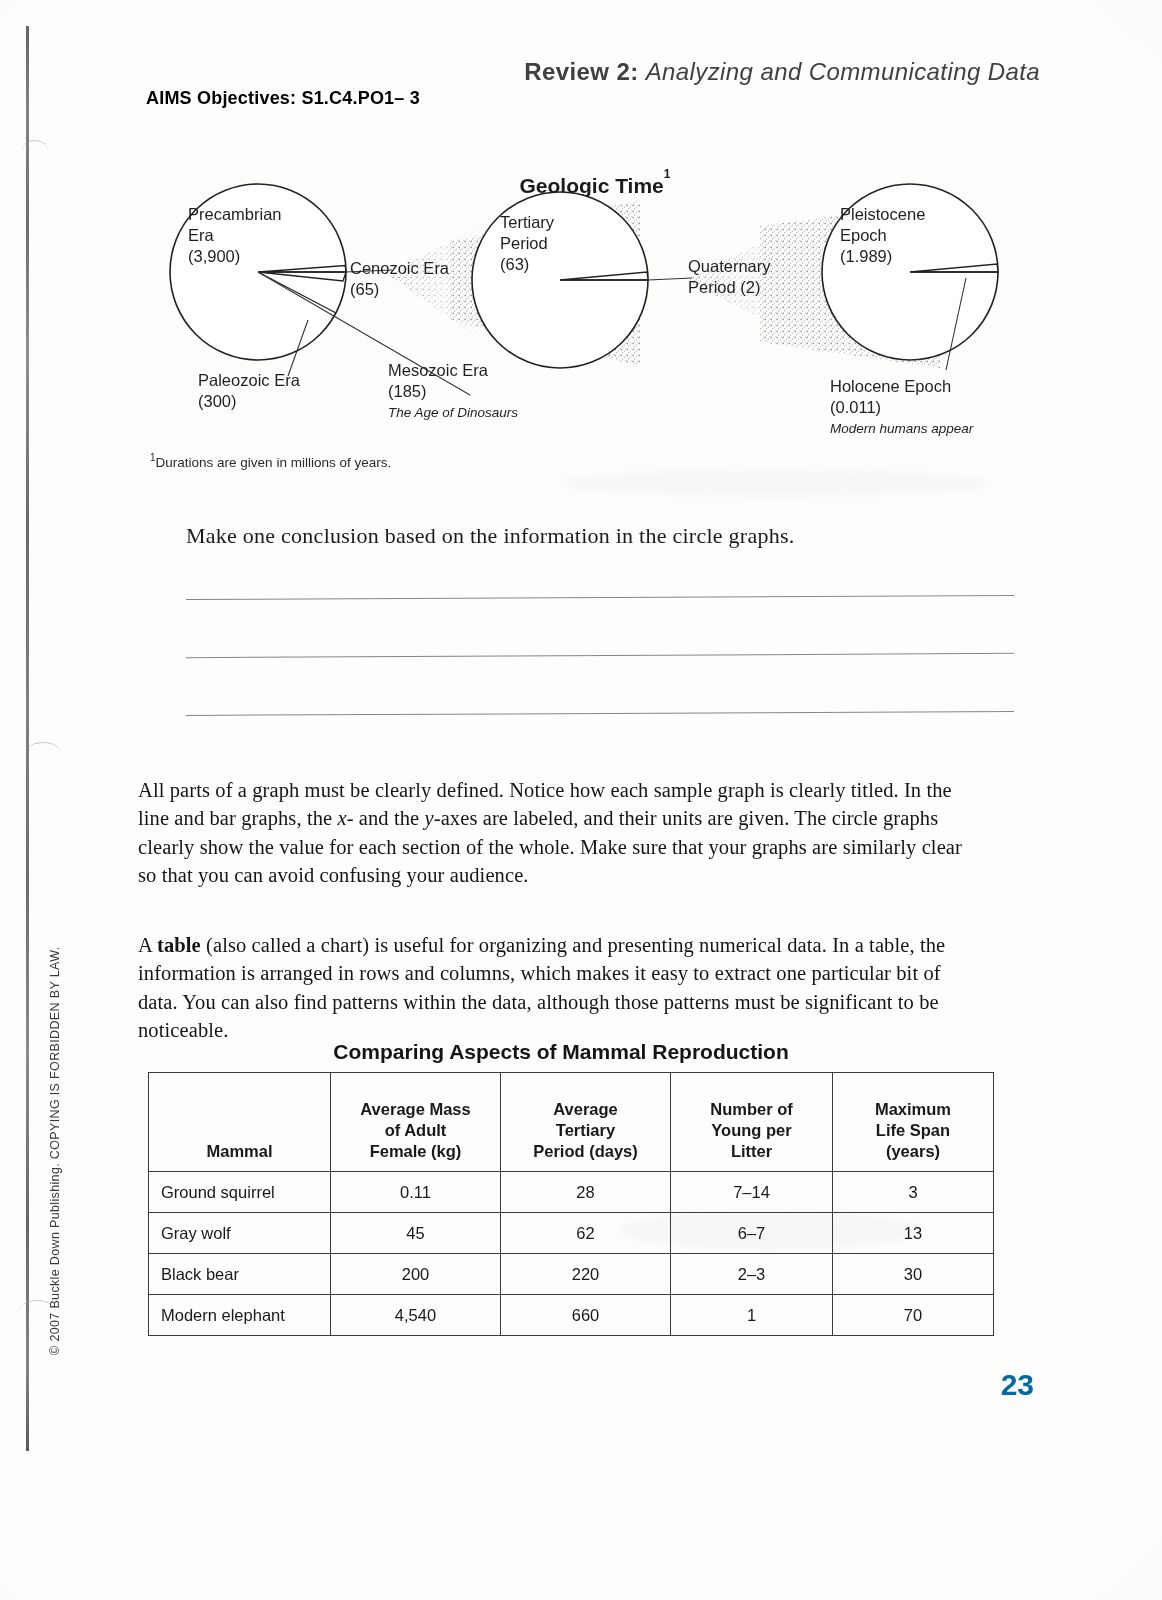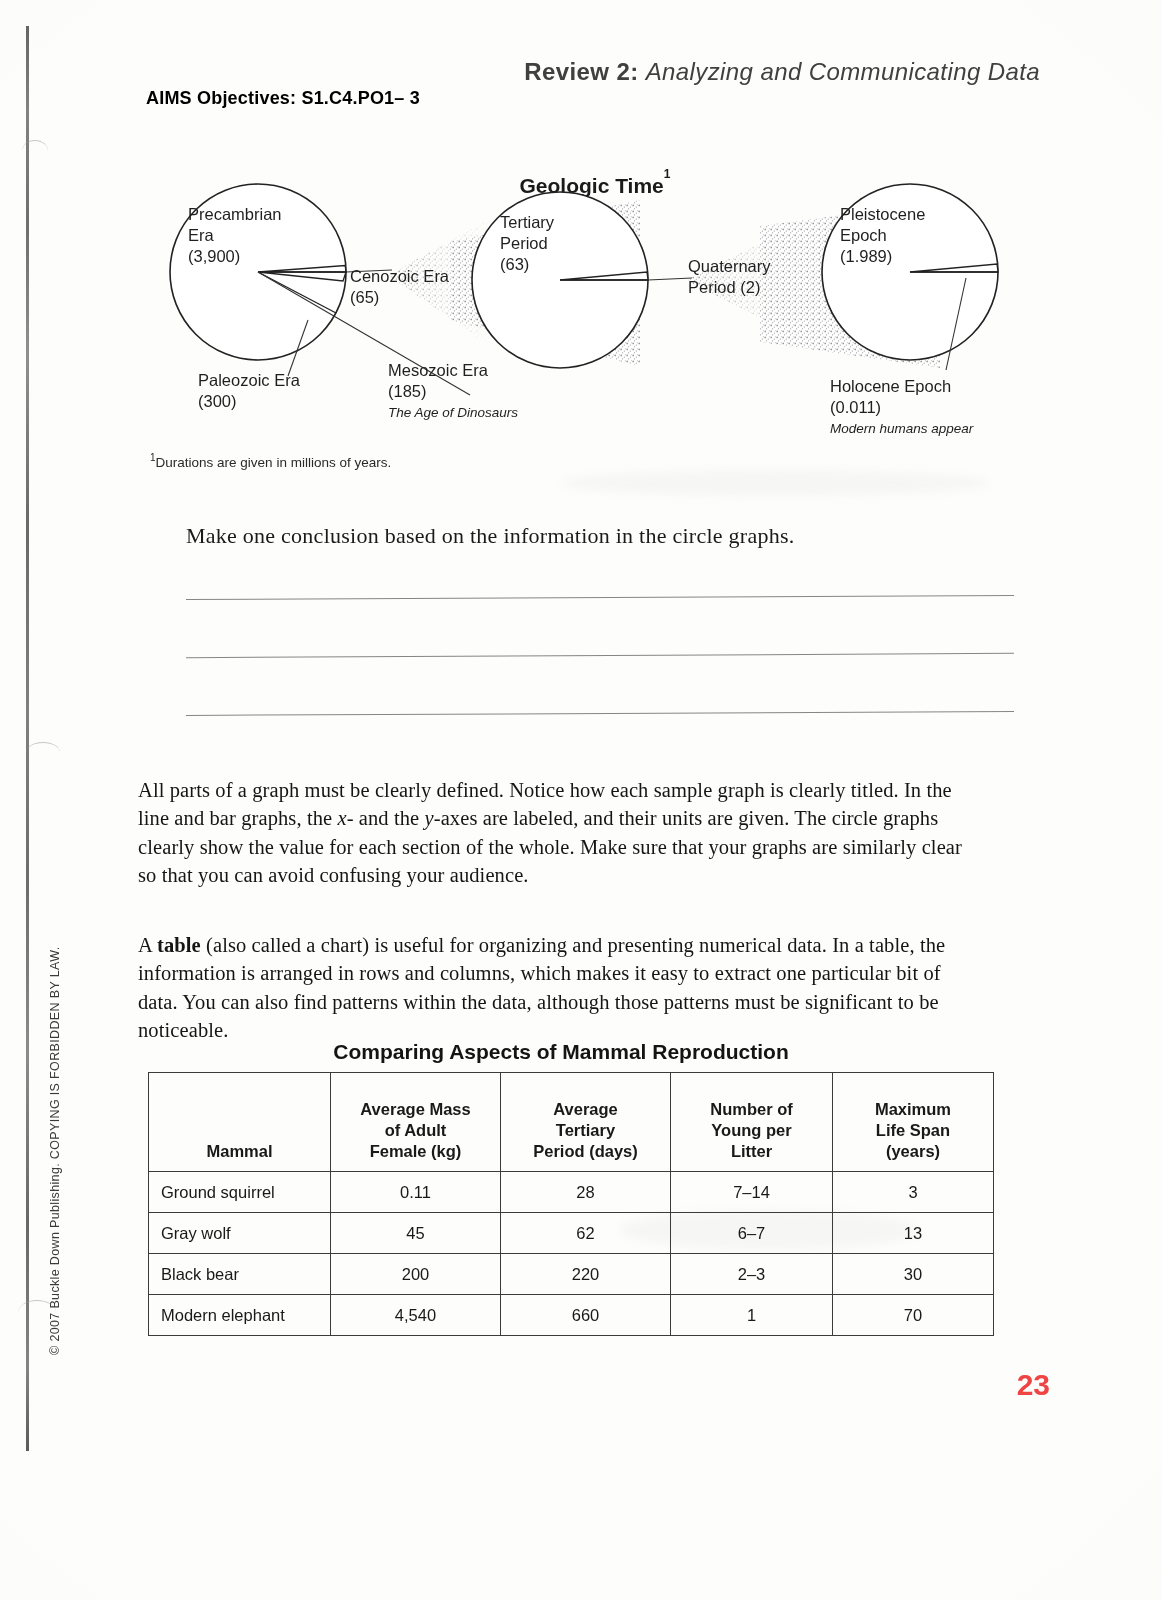--- a/index.html
+++ b/index.html
@@ -230,26 +230,26 @@
     white-space: nowrap;
     font-family: "Liberation Sans", sans-serif;
     font-size: 12.5px;
     letter-spacing: .35px;
     color: #3a3a3a;
   }
 
   
   .page-no {
     position: absolute;
-    right: 112px;
+    right: 128px;
     top: 1368px;
     font-family: "Liberation Sans", sans-serif;
     font-size: 30px;
     font-weight: 700;
-    color: #ef4444;
+    color: #0369a1;
   }
 </style>
 </head>
 <body>
 
 <div id="page">
 
   <div class="scan-edge"></div>
   <div class="scan-nick" style="left:22px; top:140px; width:26px; height:22px;"></div>
   <div class="scan-nick" style="left:26px; top:742px; width:34px; height:20px;"></div>
@@ -337,21 +337,21 @@
       <div>Paleozoic Era</div>
       <div>(300)</div>
     </div>
 
     <div class="fig-label" style="left:248px; top:180px; width:190px;">
       <div>Mesozoic Era</div>
       <div>(185)</div>
       <div class="sub">The Age of Dinosaurs</div>
     </div>
 
-    <div class="fig-label" style="left:210px; top:78px; width:140px;margin-top:8px;">
+    <div class="fig-label" style="left:210px; top:78px; width:140px;">
       <div>Cenozoic Era</div>
       <div>(65)</div>
     </div>
 
     <div class="fig-label" style="left:360px; top:32px; width:124px;">
       <div>Tertiary</div>
       <div>Period</div>
       <div>(63)</div>
     </div>
 

